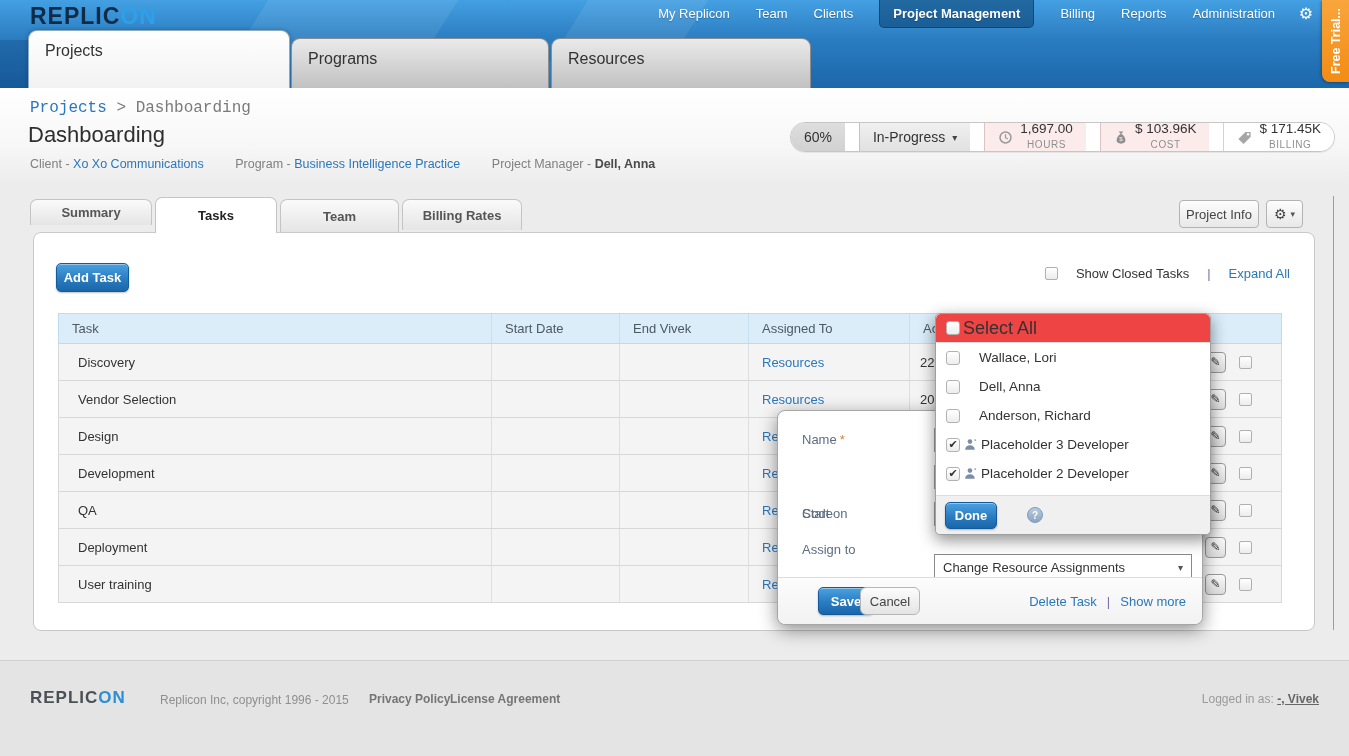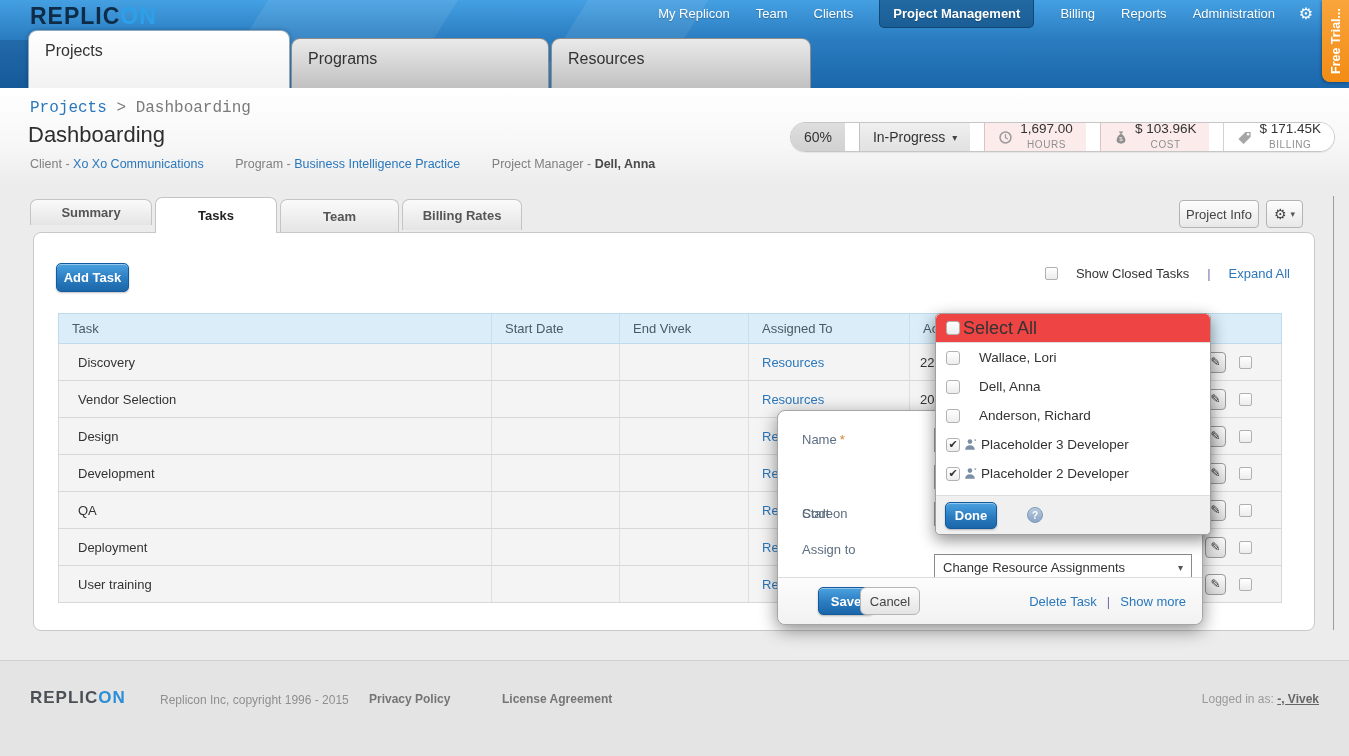--- a/index.html
+++ b/index.html
@@ -129,21 +129,21 @@
   .done-btn{width:52px;height:27px;}
   .help-icon{margin-left:30px;width:16px;height:16px;border-radius:50%;background:linear-gradient(#b9cbde,#8aa5c4);
     border:1px solid #7d98ba;color:#fff;font-size:10px;font-weight:bold;display:flex;align-items:center;justify-content:center;cursor:pointer;}
 
   
   .footerband{position:absolute;left:0;top:660px;width:1349px;height:96px;background:#e4e4e4;border-top:1px solid #cfcfcf;}
   .flogo{position:absolute;left:30px;top:27px;font-size:17px;font-weight:bold;letter-spacing:1px;}
   .flogo .p1{color:#4a5056;} .flogo .p2{color:#2a8fd6;}
   .fcopy{position:absolute;left:160px;top:32px;font-size:12px;color:#8f8f8f;}
   .flink{position:absolute;top:31px;font-size:12px;font-weight:bold;color:#757575;text-decoration:none;cursor:pointer;}
-  .fpriv{left:369px;} .flic{left:464px;padding-left:38px;}
+  .fpriv{left:369px;} .flic{left:450px;}
   .flogged{position:absolute;right:30px;top:31px;font-size:12px;color:#9a9a9a;}
   .flogged b{color:#666;text-decoration:underline;}
   svg{display:block;}
 </style>
 </head>
 <body>
 
 <div id="screen">
 
   <div class="topbar">

